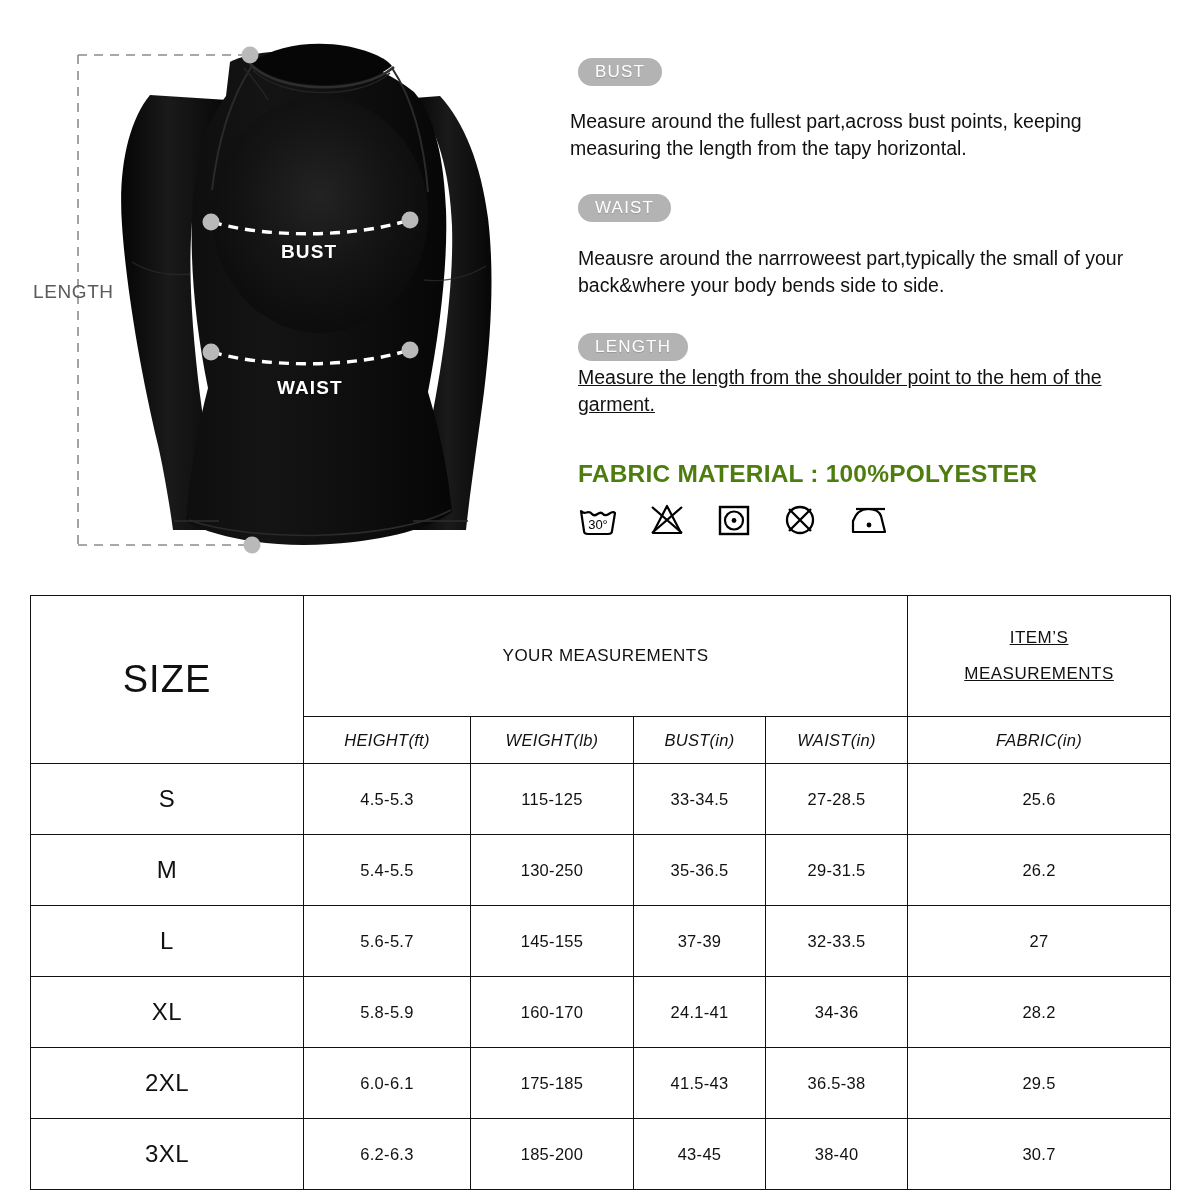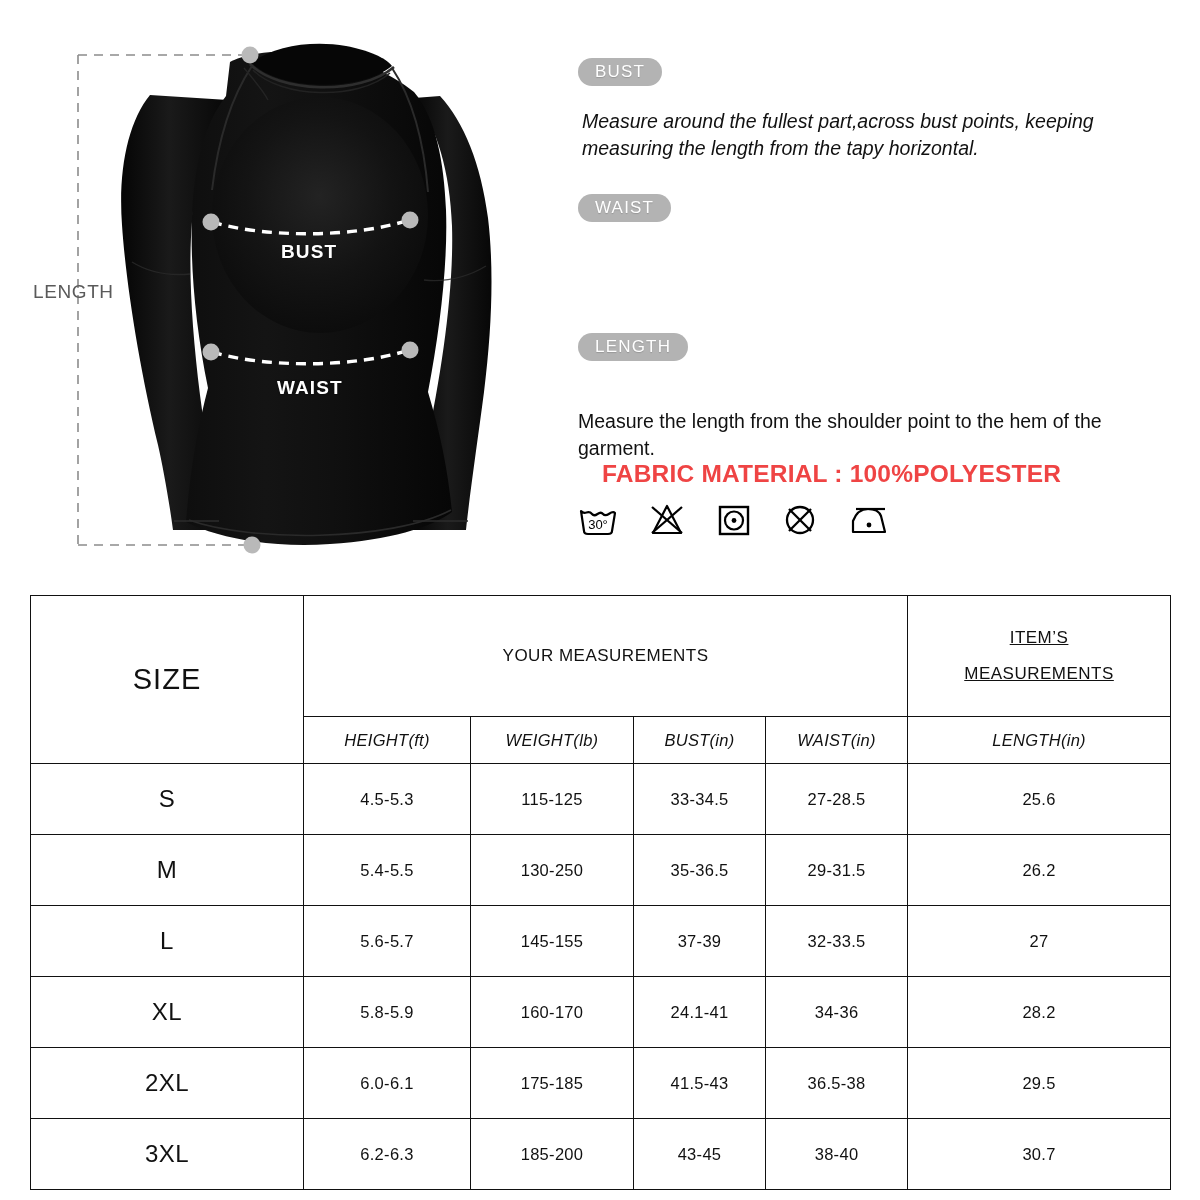--- a/index.html
+++ b/index.html
@@ -94,22 +94,21 @@
     width: 600px;
   }
 
   .fabric-line {
     position: absolute;
     left: 8px;
     top: 460px;
     font-size: 24.5px;
     font-weight: bold;
     letter-spacing: 0.2px;
-    color: #ef4444;
-    margin-left: 24px;
+    color: #4d7c0f;
   }
   .care-row {
     position: absolute;
     left: 8px;
     top: 503px;
     display: flex;
     align-items: flex-start;
     gap: 30px;
   }
 
@@ -134,21 +133,21 @@
     color: #111111;
   }
   .col-size  { width: 273px; }
   .col-h     { width: 167px; }
   .col-w     { width: 163px; }
   .col-b     { width: 132px; }
   .col-wa    { width: 142px; }
   .col-l     { width: 263px; }
 
   .th-size {
-    font-size: 29px;
+    font-size: 38px;
     letter-spacing: 1px;
   }
   .th-group {
     font-size: 17px;
     letter-spacing: 0.5px;
     height: 118px;
   }
   .th-group .two-line {
     line-height: 36px;
     text-decoration: underline;
@@ -265,30 +264,31 @@
     <div class="length-label">LENGTH</div>
     <div class="bust-label">BUST</div>
     <div class="waist-label">WAIST</div>
   </div>
 
   <div class="info-panel">
 
     <div class="pill-row" style="left:8px; top:58px;">
       <span class="pill">BUST</span>
     </div>
-    <div class="desc" style="left:12px; top:108px;font-style:italic;">Measure around the fullest part,across bust points, keeping measuring the length from the tapy horizontal.</div>
+    <div class="desc" style="left:0; top:108px;">Measure around the fullest part,across bust points, keeping measuring the length from the tapy horizontal.</div>
 
     <div class="pill-row" style="left:8px; top:194px;">
       <span class="pill">WAIST</span>
     </div>
+    <div class="desc" style="left:8px; top:245px;">Meausre around the narrroweest part,typically the small of your back&amp;where your body bends side to side.</div>
 
     <div class="pill-row" style="left:8px; top:333px;">
       <span class="pill">LENGTH</span>
     </div>
-    <div class="desc" style="left:8px; top:408px;">Measure the length from the shoulder point to the hem of the garment.</div>
+    <div class="desc" style="left:8px; top:364px;text-decoration:underline;">Measure the length from the shoulder point to the hem of the garment.</div>
 
     <div class="fabric-line">FABRIC MATERIAL : 100%POLYESTER</div>
 
     <div class="care-row">
 
       <svg width="40" height="34" viewBox="0 0 40 34">
         <path d="M3 8 C7 13 10 6 14 11 C18 16 21 6 25 11 C29 16 33 6 37 10
                  L34 28 C34 30 32 31 30 31 L10 31 C8 31 6 30 6 28 Z" fill="none" stroke="#000" stroke-width="2.2" stroke-linejoin="round"></path>
         <text x="20" y="26" font-family="'Liberation Sans',sans-serif" font-size="13" text-anchor="middle" fill="#000">30°</text>
       </svg>
@@ -339,21 +339,21 @@
             <div>ITEM’S</div>
             <div>MEASUREMENTS</div>
           </div>
         </th>
       </tr>
       <tr>
         <th class="th-sub">HEIGHT(ft)</th>
         <th class="th-sub">WEIGHT(lb)</th>
         <th class="th-sub">BUST(in)</th>
         <th class="th-sub">WAIST(in)</th>
-        <th class="th-sub">LENGTH(in)</th>
+        <th class="th-sub">FABRIC(in)</th>
       </tr>
     </thead>
     <tbody>
       <tr>
         <td class="size-cell">S</td>
         <td class="val-cell">4.5-5.3</td>
         <td class="val-cell">115-125</td>
         <td class="val-cell">33-34.5</td>
         <td class="val-cell">27-28.5</td>
         <td class="val-cell">25.6</td>

